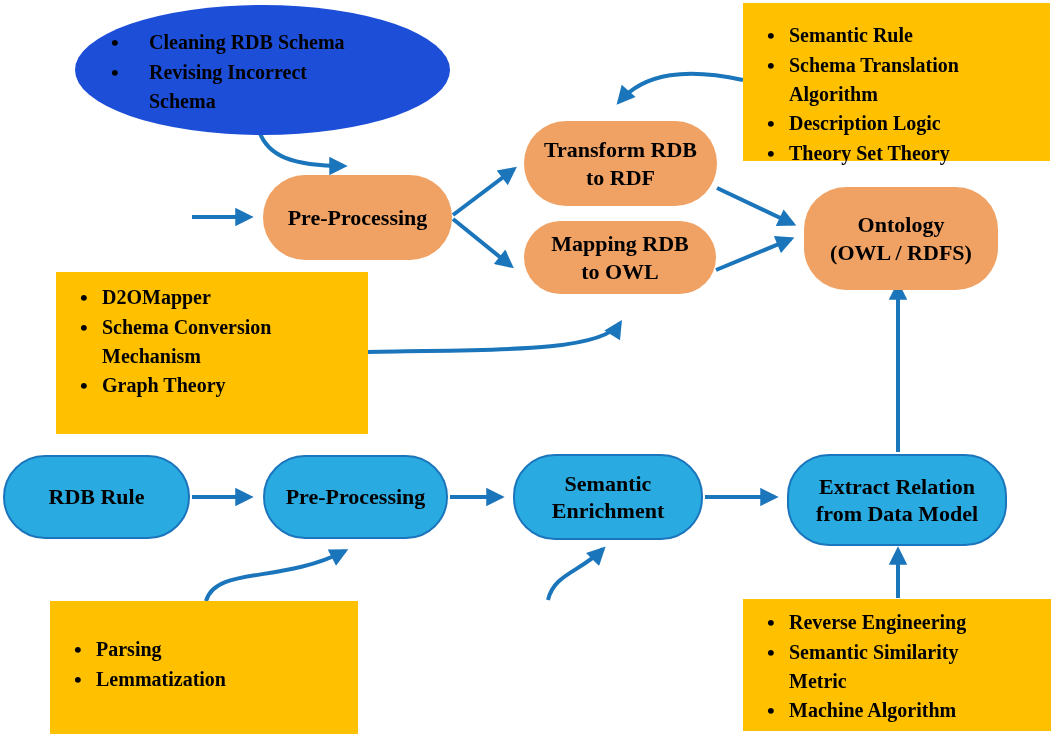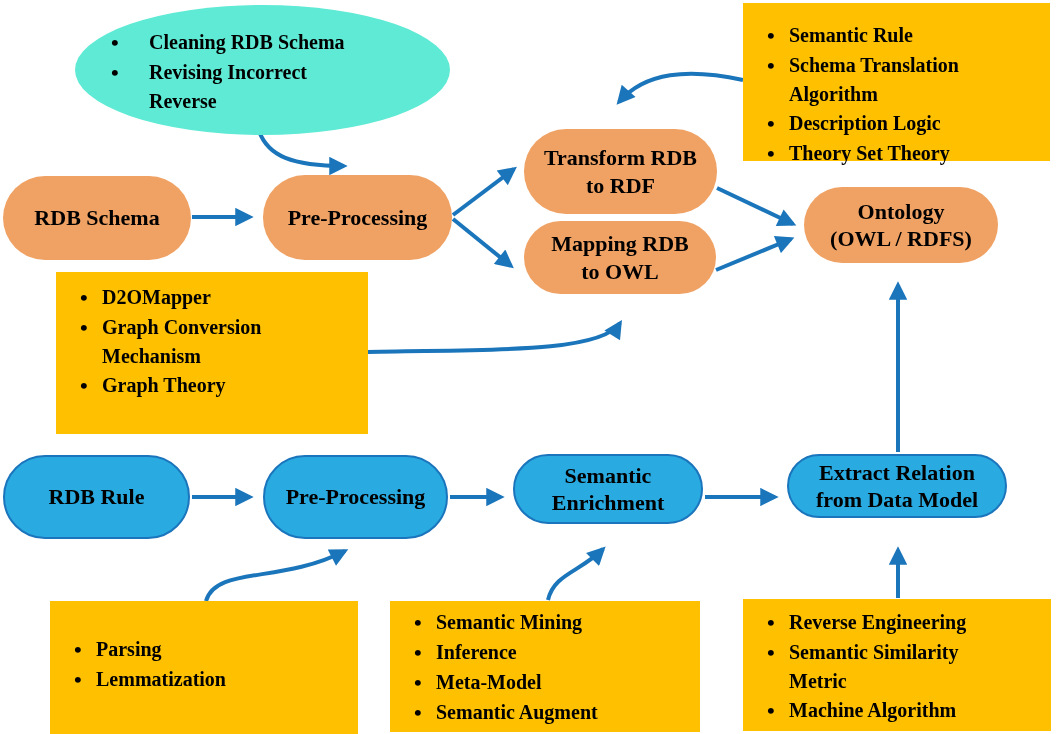--- a/index.html
+++ b/index.html
@@ -24,21 +24,21 @@
   }
   .node.orange{background:#F0A264;}
   .node.blue{background:#29ABE2;border:2px solid #1B75BC;}
   .callout{
     position:absolute;
     box-sizing:border-box;
     background:#FFC000;
     font-weight:bold;font-size:20px;
   }
   .callout.green{
-    background:#5eead4;
+    background:#1d4ed8;
     border-radius:50%;
   }
   .bi{display:flex;align-items:flex-start;line-height:29px;}
   .dot{flex:0 0 46px;padding-left:24px;box-sizing:border-box;}
   .dot::before{content:"\2022";font-size:22px;}
   .bt{width:228px;}
   .green .dot{flex:0 0 38px;padding-left:0;}
   .green .bt{width:218px;}
 </style>
 </head>
@@ -69,21 +69,21 @@
     <path class="edge" d="M898,598 L898,550" marker-end="url(#arrow)"></path>
   </svg>
 
   <div class="callout green" style="left:75px;top:5px;width:375px;height:130px;padding:23px 0 0 36px;">
     <div class="bi">
       <span class="dot"></span>
       <span class="bt">Cleaning RDB Schema</span>
     </div>
     <div class="bi">
       <span class="dot"></span>
-      <span class="bt">Revising Incorrect Reverse</span>
+      <span class="bt">Revising Incorrect Schema</span>
     </div>
   </div>
 
   <div class="callout" style="left:743px;top:3px;width:307px;height:158px;padding-top:18px;">
     <div class="bi">
       <span class="dot"></span>
       <span class="bt">Semantic Rule</span>
     </div>
     <div class="bi">
       <span class="dot"></span>
@@ -99,100 +99,79 @@
     </div>
   </div>
 
   <div class="callout" style="left:56px;top:272px;width:312px;height:162px;padding-top:11px;">
     <div class="bi">
       <span class="dot"></span>
       <span class="bt">D2OMapper</span>
     </div>
     <div class="bi">
       <span class="dot"></span>
-      <span class="bt">Graph Conversion Mechanism</span>
+      <span class="bt">Schema Conversion Mechanism</span>
     </div>
     <div class="bi">
       <span class="dot"></span>
       <span class="bt">Graph Theory</span>
     </div>
   </div>
 
   <div class="callout" style="left:50px;top:601px;width:308px;height:151px;padding-top:34px;">
     <div class="bi">
       <span class="dot"></span>
       <span class="bt">Parsing</span>
     </div>
     <div class="bi">
       <span class="dot"></span>
       <span class="bt">Lemmatization</span>
     </div>
   </div>
 
-  <div class="callout" style="left:390px;top:601px;width:310px;height:131px;padding-top:7px;">
-    <div class="bi">
-      <span class="dot"></span>
-      <span class="bt">Semantic Mining</span>
-    </div>
-    <div class="bi">
-      <span class="dot"></span>
-      <span class="bt">Inference</span>
-    </div>
-    <div class="bi">
-      <span class="dot"></span>
-      <span class="bt">Meta-Model</span>
-    </div>
-    <div class="bi">
-      <span class="dot"></span>
-      <span class="bt">Semantic Augment</span>
-    </div>
-  </div>
 
   <div class="callout" style="left:743px;top:599px;width:308px;height:132px;padding-top:9px;">
     <div class="bi">
       <span class="dot"></span>
       <span class="bt">Reverse Engineering</span>
     </div>
     <div class="bi">
       <span class="dot"></span>
       <span class="bt">Semantic Similarity Metric</span>
     </div>
     <div class="bi">
       <span class="dot"></span>
       <span class="bt">Machine Algorithm</span>
     </div>
   </div>
 
-  <div class="node orange" style="left:3px;top:176px;width:188px;height:84px;">
-    <span>RDB Schema</span>
-  </div>
   <div class="node orange" style="left:263px;top:175px;width:189px;height:85px;">
     <span>Pre-Processing</span>
   </div>
-  <div class="node orange" style="left:524px;top:121px;width:193px;height:85px;margin-top:8px;">
+  <div class="node orange" style="left:524px;top:121px;width:193px;height:85px;">
     <span>Transform RDB
 to RDF</span>
   </div>
   <div class="node orange" style="left:524px;top:221px;width:192px;height:73px;">
     <span>Mapping RDB
 to OWL</span>
   </div>
-  <div class="node orange" style="left:804px;top:187px;width:194px;height:76px;">
+  <div class="node orange" style="left:804px;top:187px;width:194px;height:103px;">
     <span>Ontology
 (OWL / RDFS)</span>
   </div>
 
   <div class="node blue" style="left:3px;top:455px;width:187px;height:84px;">
     <span>RDB Rule</span>
   </div>
   <div class="node blue" style="left:263px;top:455px;width:185px;height:84px;">
     <span>Pre-Processing</span>
   </div>
-  <div class="node blue" style="left:513px;top:454px;width:190px;height:70px;">
+  <div class="node blue" style="left:513px;top:454px;width:190px;height:86px;">
     <span>Semantic
 Enrichment</span>
   </div>
-  <div class="node blue" style="left:787px;top:454px;width:220px;height:64px;">
+  <div class="node blue" style="left:787px;top:454px;width:220px;height:92px;">
     <span>Extract Relation
 from Data Model</span>
   </div>
 
 </div>
 
 </body></html>

